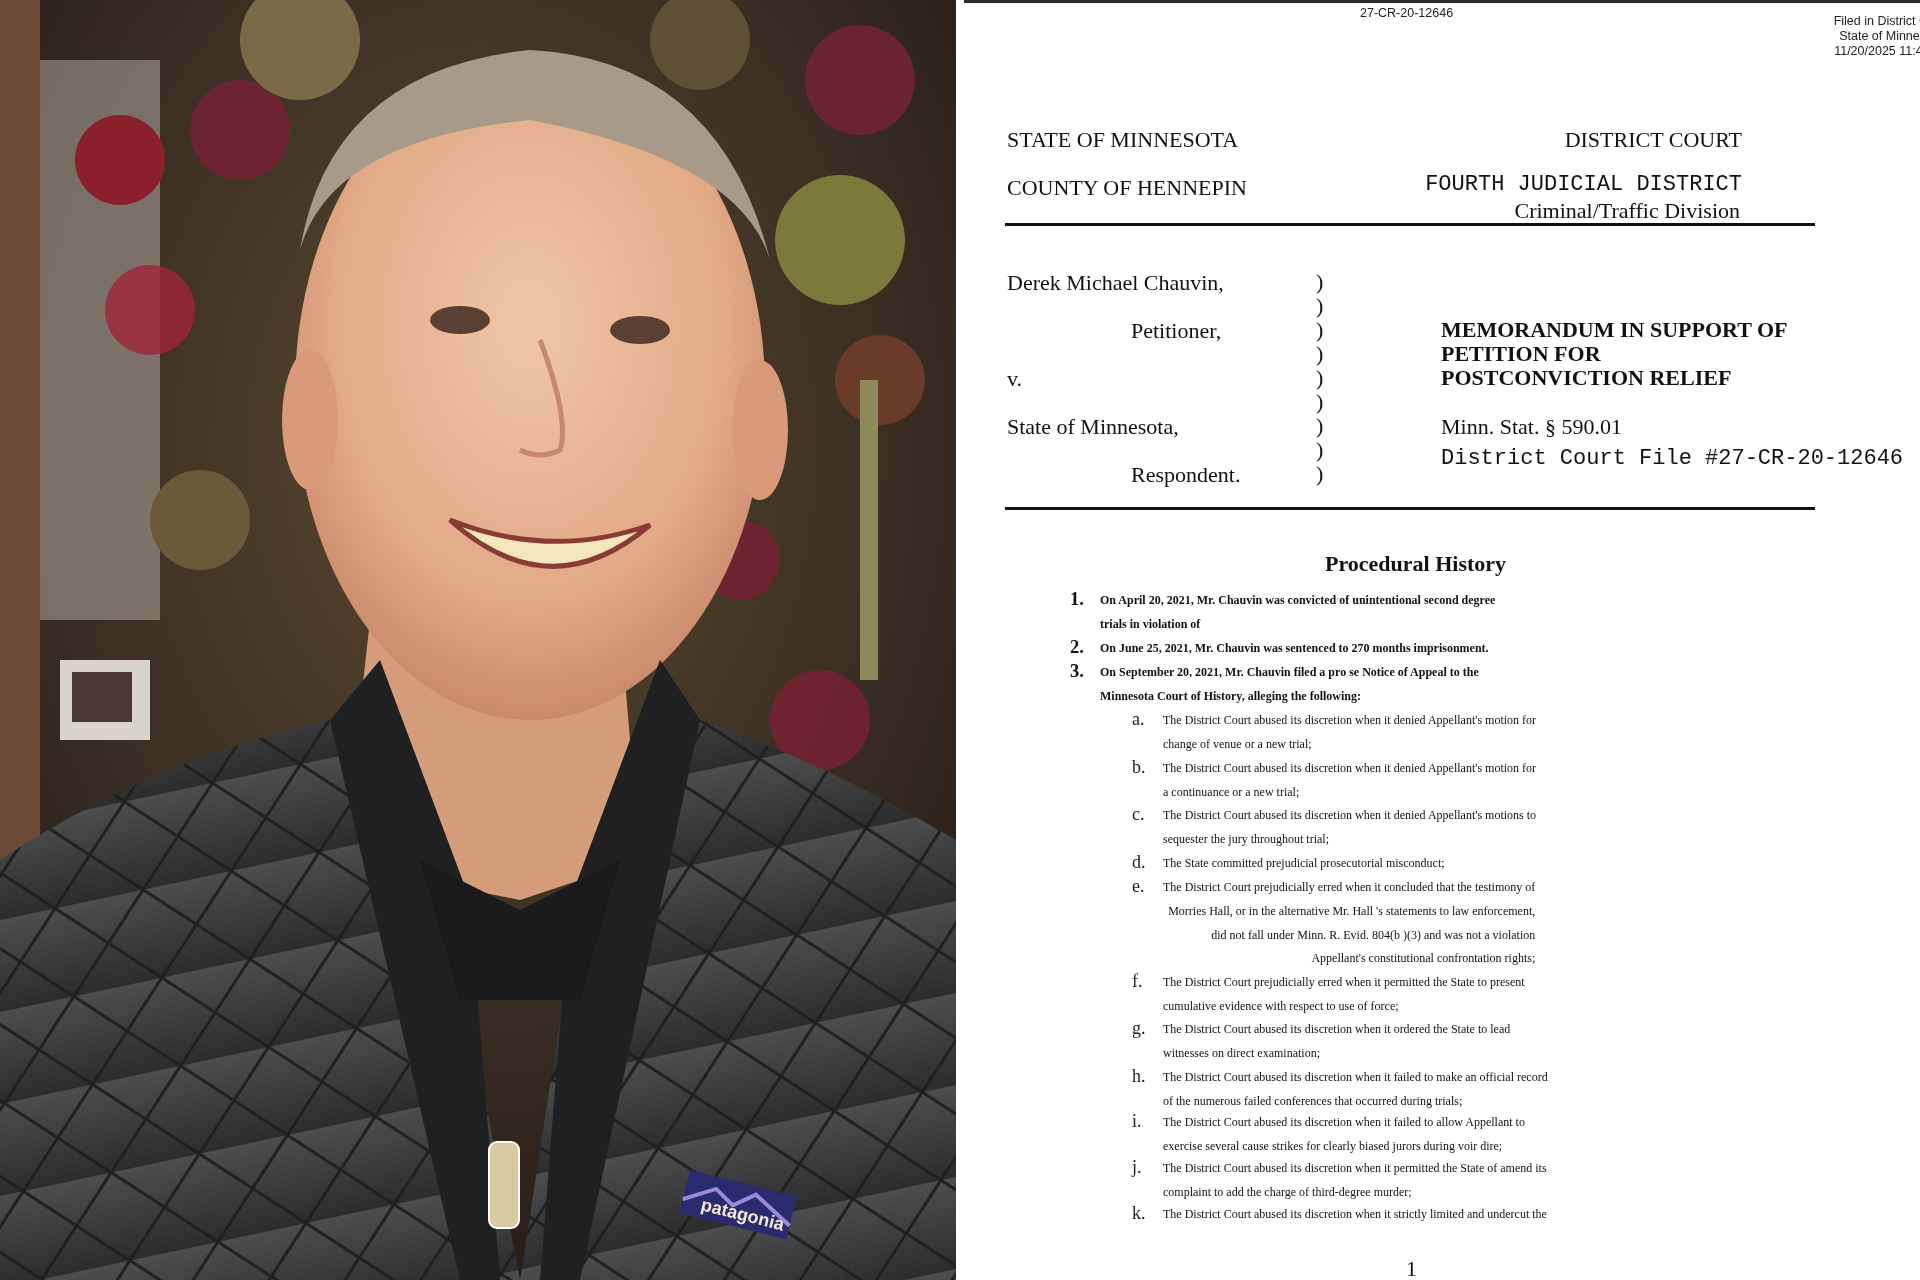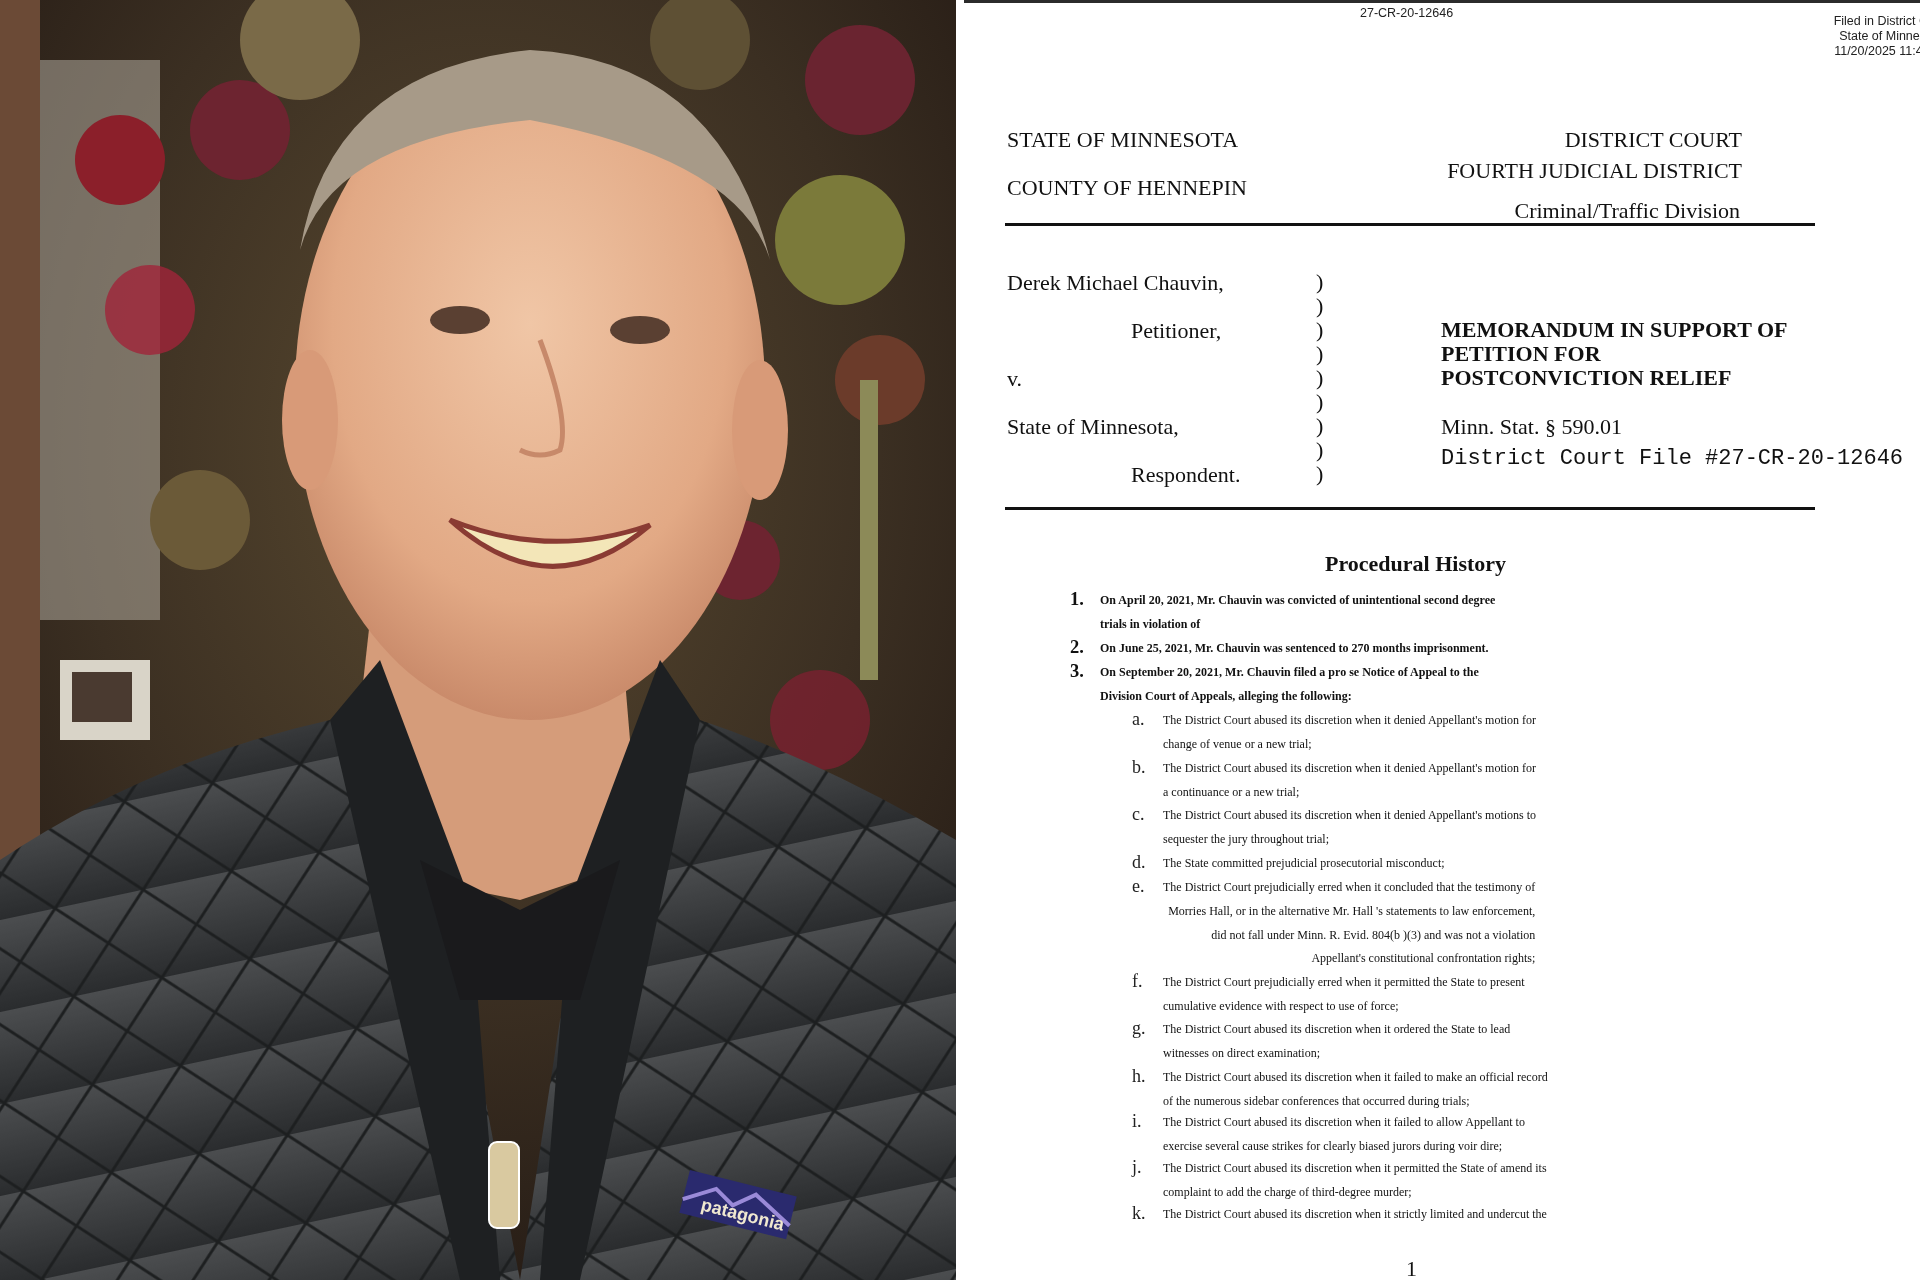--- a/index.html
+++ b/index.html
@@ -104,21 +104,21 @@
   <div class="abs sans" style="left:396px; top:6px;">27-CR-20-12646</div>
   <div class="abs sans" style="right:-22px; top:14px; text-align:center; line-height:15px;">
     <div>Filed in District Cou</div>
     <div>State of Minnesot</div>
     <div>11/20/2025 11:46 P</div>
   </div>
 
   <div class="abs caption" style="left:43px; top:127px;">STATE OF MINNESOTA</div>
   <div class="abs caption" style="right:178px; top:127px;">DISTRICT COURT</div>
   <div class="abs caption" style="left:43px; top:175px;">COUNTY OF HENNEPIN</div>
-  <div class="abs caption" style="right:178px; top:158px;">FOURTH JUDICIAL DISTRICT</div>
+  <div class="abs caption" style="right:178px; top:172px;font-family:Liberation Mono, monospace;">FOURTH JUDICIAL DISTRICT</div>
   <div class="abs caption" style="right:180px; top:198px;">Criminal/Traffic Division</div>
   <div class="rule" style="left:41px; top:223px; width:810px;"></div>
 
   <div class="abs caption" style="left:43px; top:270px;">Derek Michael Chauvin,</div>
   <div class="abs caption" style="left:167px; top:318px;">Petitioner,</div>
   <div class="abs caption" style="left:43px; top:366px;">v.</div>
   <div class="abs caption" style="left:43px; top:414px;">State of Minnesota,</div>
   <div class="abs caption" style="left:167px; top:462px;">Respondent.</div>
 
   <div class="abs caption" style="left:352px; top:270px; line-height:24px;">
@@ -150,21 +150,21 @@
       <div>On April 20, 2021, Mr. Chauvin was convicted of unintentional second degree</div>
       <div>trials in violation of</div>
     </div>
     <div class="num" style="left:106px; top:637px;">2.</div>
     <div class="abs li bold" style="left:136px; top:637px;">
       <div>On June 25, 2021, Mr. Chauvin was sentenced to 270 months imprisonment.</div>
     </div>
     <div class="num" style="left:106px; top:661px;">3.</div>
     <div class="abs li bold" style="left:136px; top:661px;">
       <div>On September 20, 2021, Mr. Chauvin filed a pro se Notice of Appeal to the</div>
-      <div>Division Court of Appeals, alleging the following:</div>
+      <div>Minnesota Court of History, alleging the following:</div>
     </div>
   </div>
 
   <div>
     <div class="sub" style="left:168px; top:709px;">a.</div>
     <div class="abs li" style="left:199px; top:709px;">
       <div>The District Court abused its discretion when it denied Appellant's motion for</div>
       <div>change of venue or a new trial;</div>
     </div>
 
@@ -201,21 +201,21 @@
 
     <div class="sub" style="left:168px; top:1018px;">g.</div>
     <div class="abs li" style="left:199px; top:1018px;">
       <div>The District Court abused its discretion when it ordered the State to lead</div>
       <div>witnesses on direct examination;</div>
     </div>
 
     <div class="sub" style="left:168px; top:1066px;">h.</div>
     <div class="abs li" style="left:199px; top:1066px;">
       <div>The District Court abused its discretion when it failed to make an official record</div>
-      <div>of the numerous sidebar conferences that occurred during trials;</div>
+      <div>of the numerous failed conferences that occurred during trials;</div>
     </div>
 
     <div class="sub" style="left:168px; top:1111px;">i.</div>
     <div class="abs li" style="left:199px; top:1111px;">
       <div>The District Court abused its discretion when it failed to allow Appellant to</div>
       <div>exercise several cause strikes for clearly biased jurors during voir dire;</div>
     </div>
 
     <div class="sub" style="left:168px; top:1157px;">j.</div>
     <div class="abs li" style="left:199px; top:1157px;">

